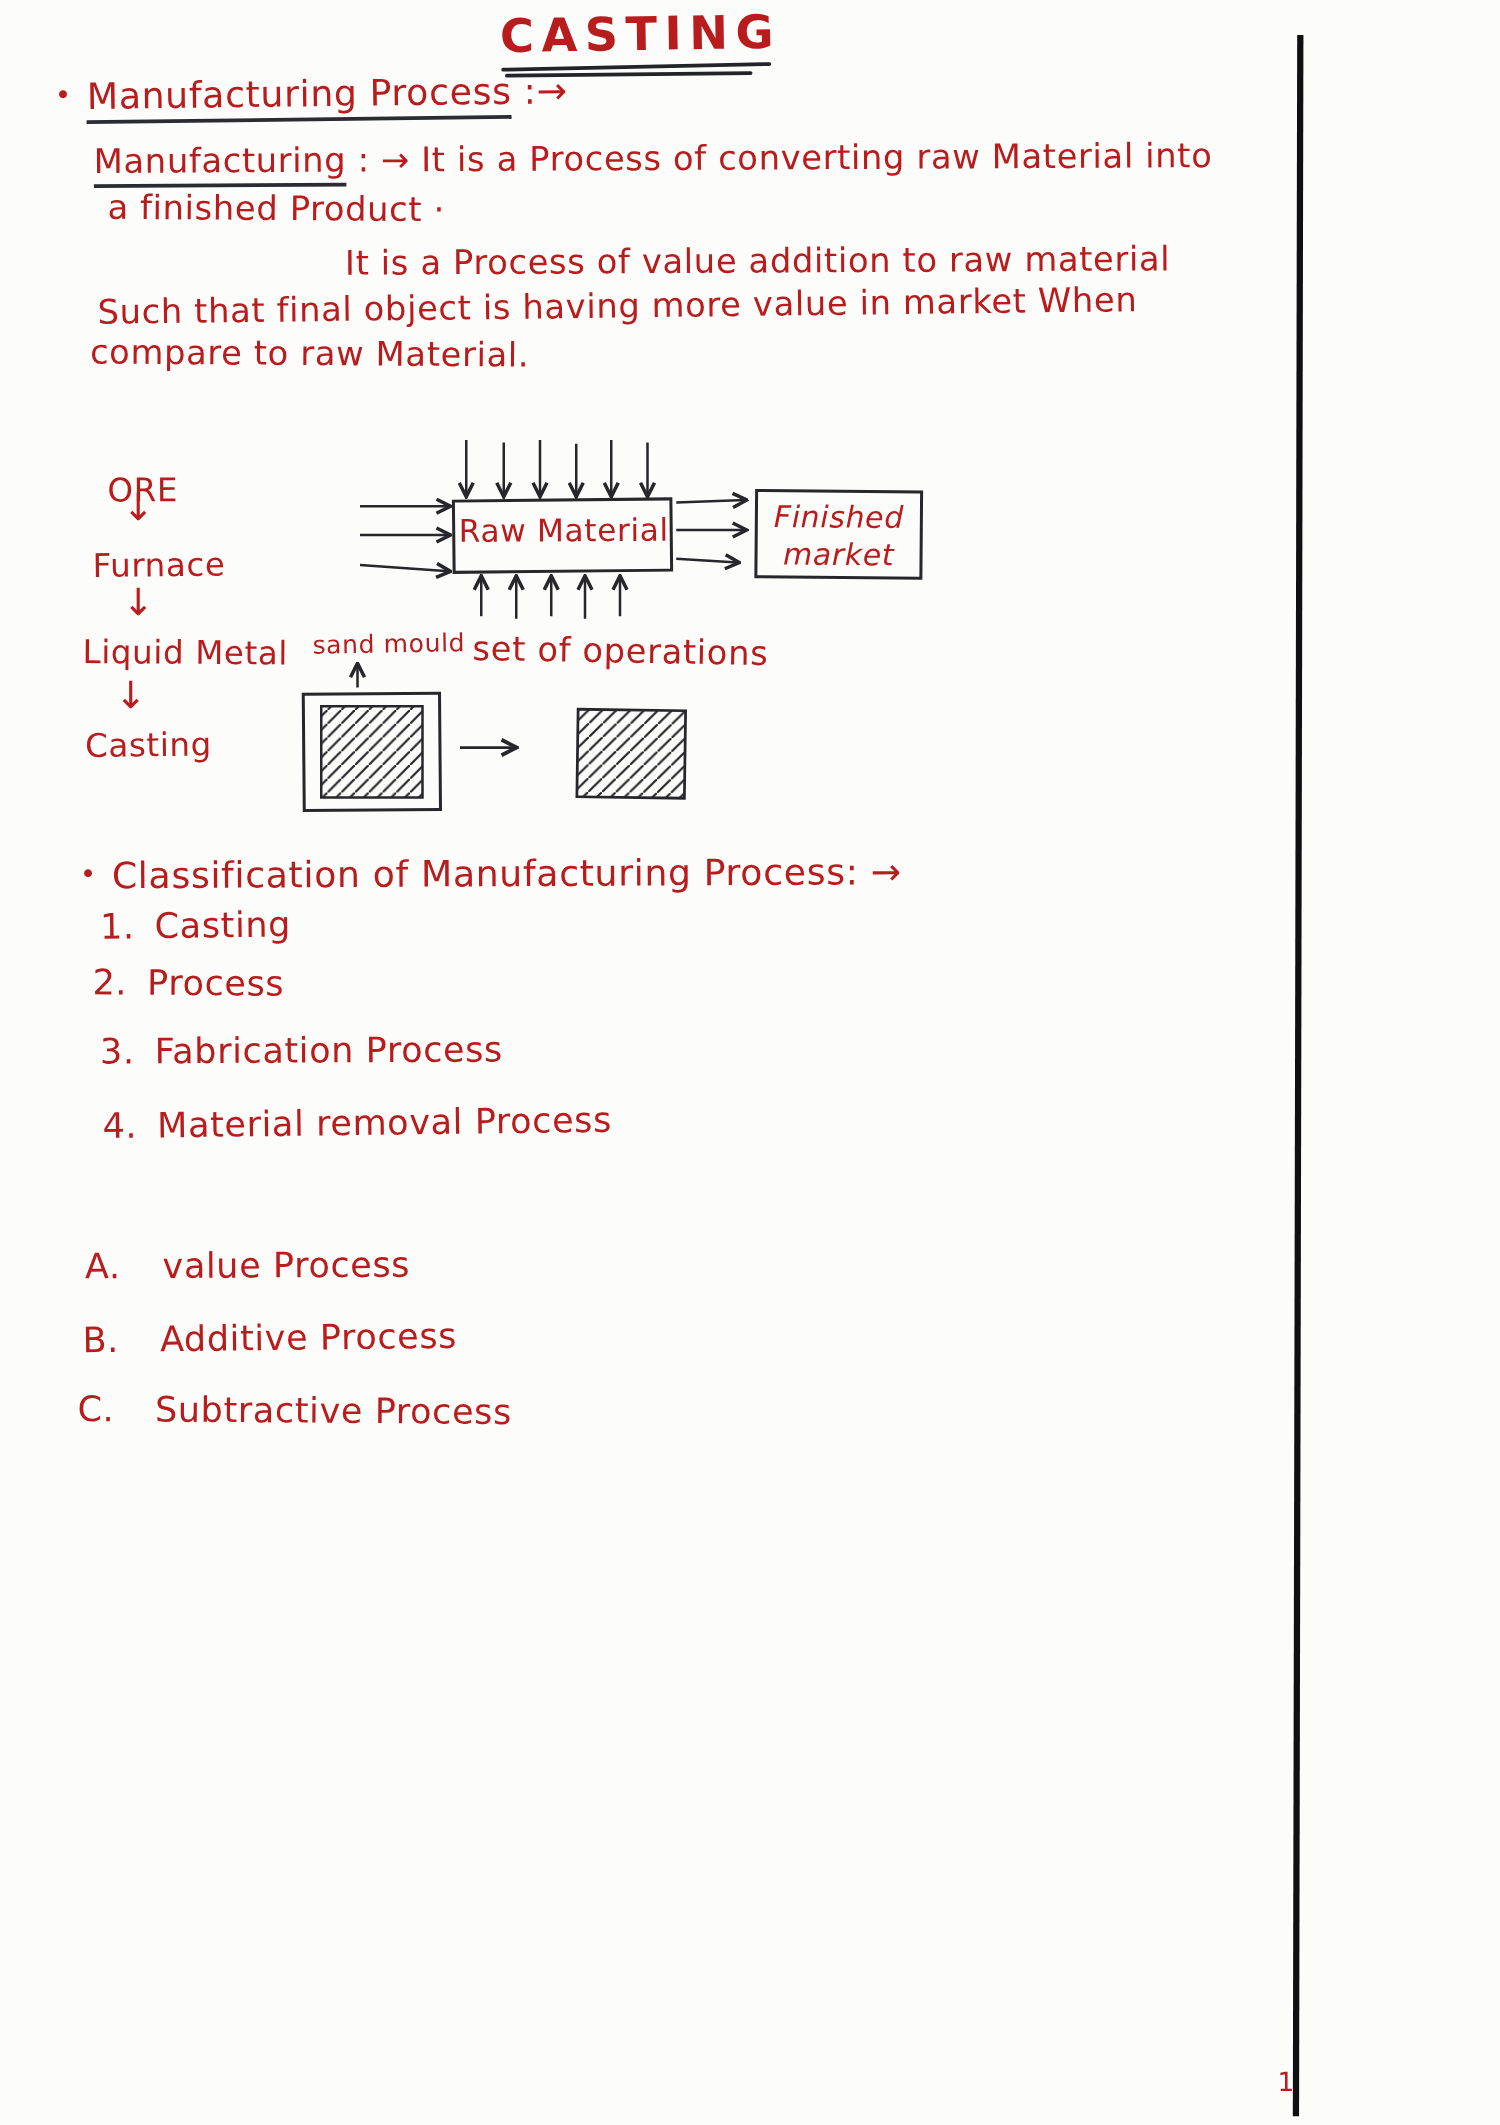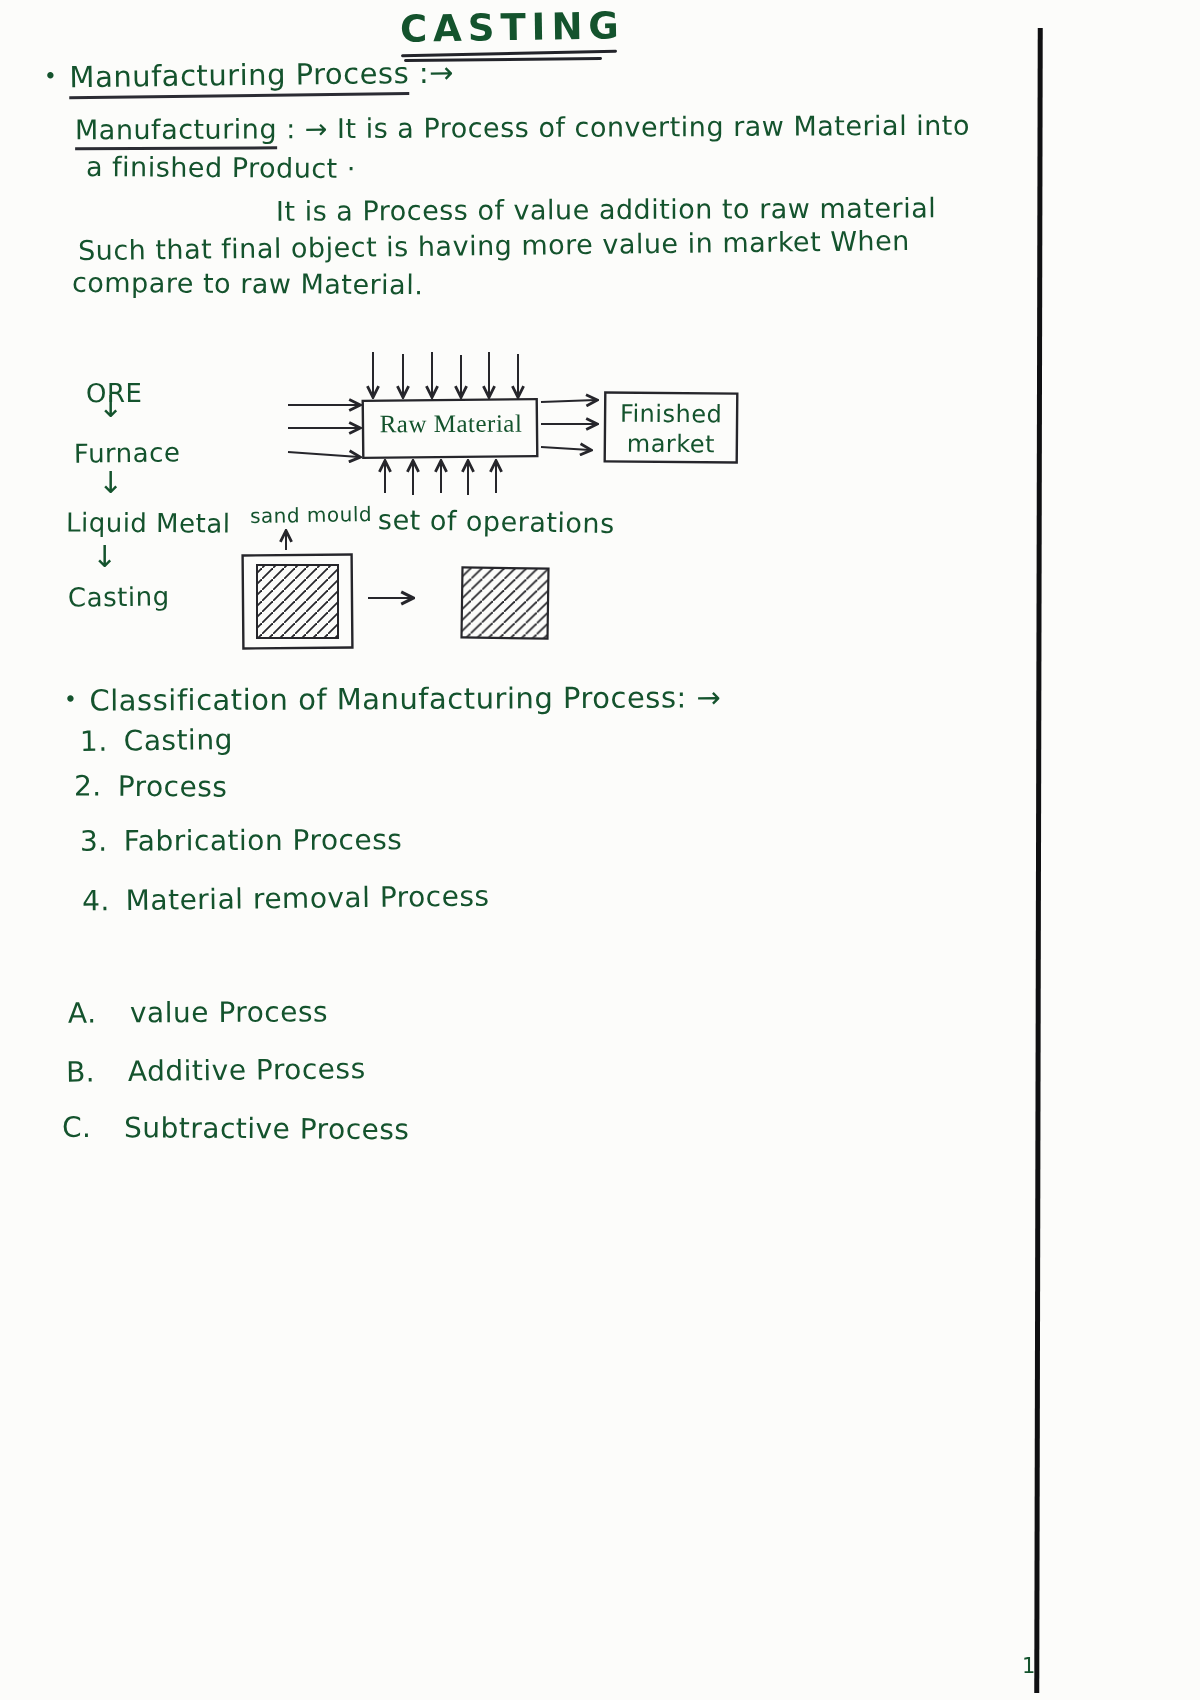--- a/index.html
+++ b/index.html
@@ -1,21 +1,21 @@
 <!DOCTYPE html>
 <html><head>
 <meta charset="utf-8">
 <style>
   * { margin:0; padding:0; box-sizing:border-box; }
   html,body { background:#d9d9d9; }
   .page {
     position:relative; width:1200px; height:1700px;
     background:#fcfcfa; overflow:hidden;
     font-family:"DejaVu Sans", sans-serif;
-    color:#14532d;
+    color:#b91c1c;
   }
   .hw { position:absolute; white-space:nowrap; letter-spacing:0.5px; }
   .body-line { font-size:27px; }
   .rA { transform:rotate(-0.7deg); }
   .rB { transform:rotate(0.4deg); }
   .rC { transform:rotate(-0.3deg); }
 
   .title { left:400px; top:6px; font-size:37px; font-weight:bold; letter-spacing:6px; transform:rotate(-0.9deg); }
   .title-ul { position:absolute; background:#23242a; height:3px; border-radius:2px; }
   .ul1 { left:401px; top:52px; width:216px; transform:rotate(-1.2deg); }
@@ -23,22 +23,22 @@
 
   .underlined { border-bottom:3px solid #2b2c33; padding-bottom:2px; }
 
   .heading { left:44px; top:58px; font-size:29px; }
   .bullet { margin-right:12px; font-size:22px; vertical-align:4px; }
 
   .flow-step { font-size:26px; }
   .arrow-glyph { font-size:30px; line-height:1; }
 
   .diagram-svg { position:absolute; left:240px; top:348px; }
-  .raw-label { left:365px; top:410px; width:172px; text-align:center; font-size:25px;font-family:Liberation Serif, serif; }
-  .finished-label { left:605px; top:399px; width:132px; text-align:center; font-size:24px; line-height:30px; white-space:normal; }
+  .raw-label { left:365px; top:410px; width:172px; text-align:center; font-size:25px; }
+  .finished-label { left:605px; top:399px; width:132px; text-align:center; font-size:24px; line-height:30px; white-space:normal;font-style:italic; }
 
   .sand-label { left:250px; top:503px; font-size:20px; transform:rotate(-1deg); }
   .ops-label { left:378px; top:506px; font-size:27px; transform:rotate(1deg); }
 
   .cls-heading { left:64px; top:682px; font-size:29px; }
   .cls-item { font-size:28px; }
   .cls-num { margin-right:16px; }
 
   .pt-item { font-size:28px; }
   .pt-num { display:inline-block; width:62px; }

